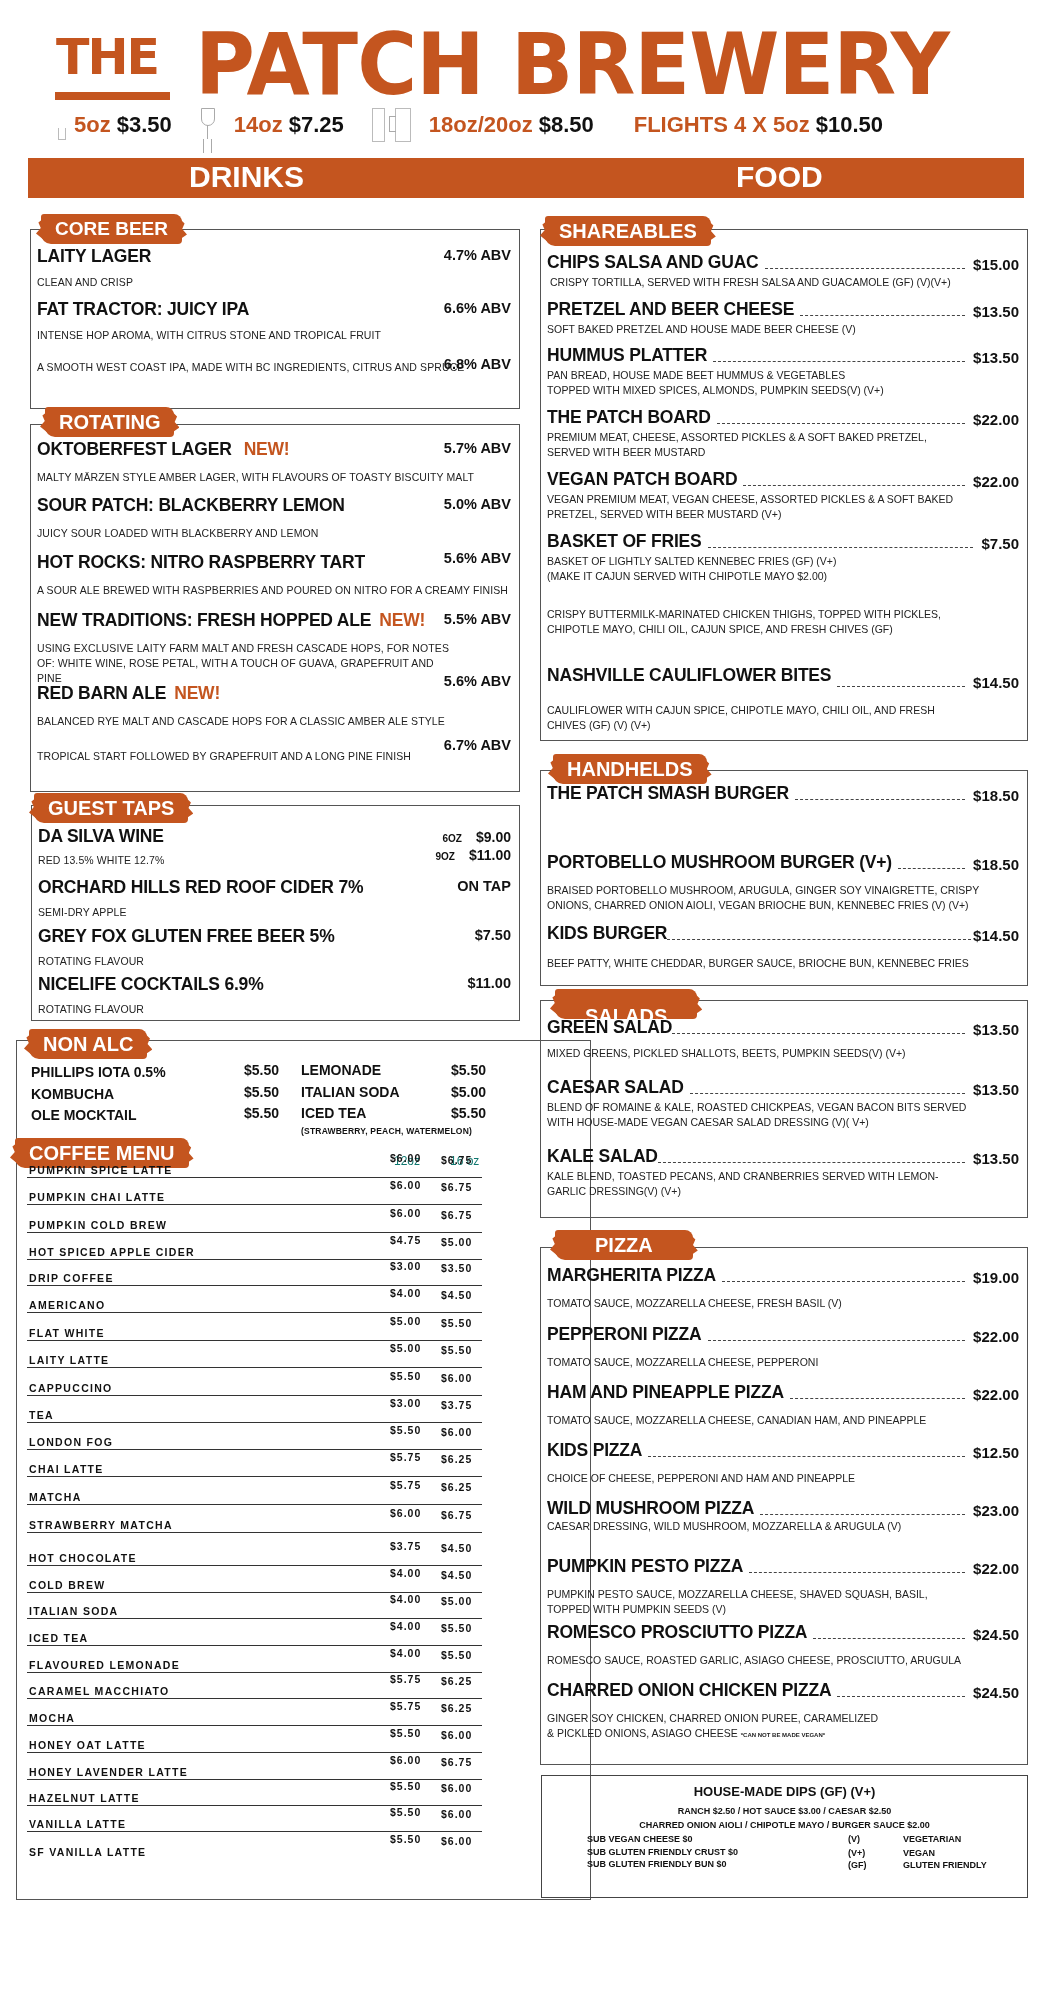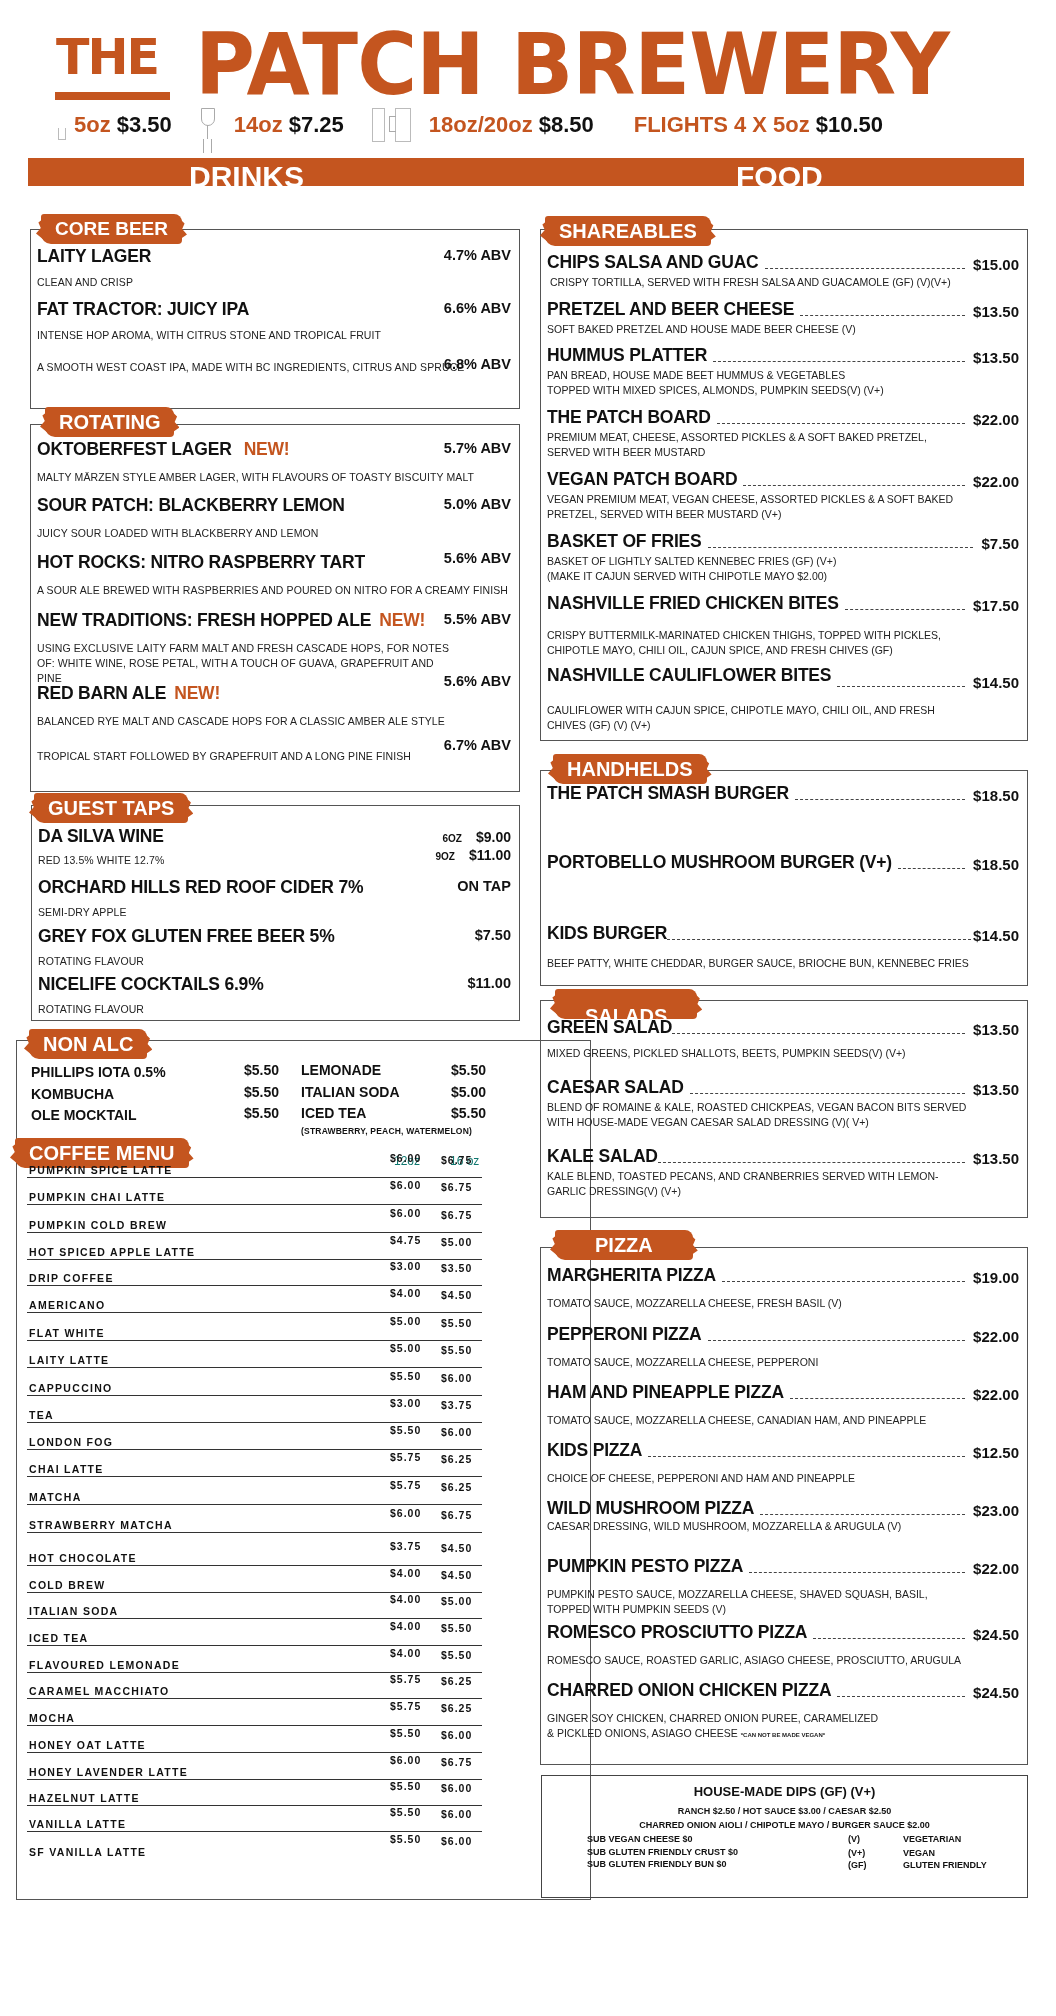--- a/index.html
+++ b/index.html
@@ -18,21 +18,21 @@
   .size-item .pr { color: #111; }
   .glass { display: inline-block; border: 1px solid #bbb; margin-right: 8px; }
   .glass-shot { width: 8px; height: 12px; border-top: none; align-self: flex-end; margin-bottom: 2px; }
   .glass-wine { width: 16px; height: 34px; position: relative; border: none; margin: 0 18px 0 14px; }
   .glass-wine::before { content: ""; position: absolute; left: 1px; top: 0; width: 12px; height: 16px; border: 1px solid #aaa; border-radius: 0 0 8px 8px; }
   .glass-wine::after { content: ""; position: absolute; left: 7px; top: 17px; width: 1px; height: 14px; background: #aaa; box-shadow: -4px 14px 0 0 #aaa, 4px 14px 0 0 #aaa; }
   .glass-pint { width: 13px; height: 34px; margin-left: 14px; margin-right: 10px; }
   .glass-mug { width: 16px; height: 34px; position: relative; margin-right: 18px; }
   .glass-mug::before { content: ""; position: absolute; left: -7px; top: 7px; width: 6px; height: 14px; border: 1px solid #aaa; border-right: none; }
 
-  .band { position: absolute; left: 28px; top: 158px; width: 996px; height: 28px; background: #c4551f; }
+  .band { position: absolute; left: 28px; top: 158px; width: 996px; height: 40px; background: #c4551f; }
   .band-label { position: absolute; top: 2px; font-weight: bold; font-size: 30px; color: #fff; }
   .band-drinks { left: 161px; }
   .band-food { left: 708px; }
 
   
   .section { position: absolute; border: 1.5px solid #555; }
   .tag { position: absolute; left: -4px; top: -16px; height: 30px; padding: 0 14px; background: #c4551f; color: #fff; font-weight: bold; font-size: 20px; line-height: 30px; white-space: nowrap; border-radius: 3px 8px 4px 10px; }
   .tag::before, .tag::after { content: ""; position: absolute; top: 4px; width: 8px; height: 22px; background: #c4551f; }
   .tag::before { left: -5px; clip-path: polygon(100% 0, 30% 20%, 60% 45%, 0 70%, 100% 100%); }
   .tag::after { right: -5px; clip-path: polygon(0 0, 70% 25%, 40% 50%, 100% 75%, 0 100%); }
@@ -230,21 +230,21 @@
         <span class="crow-name">PUMPKIN CHAI LATTE</span>
         <span class="crow-p12">$6.00</span>
         <span class="crow-p16">$6.75</span>
       </div>
       <div class="crow" style="top: 165px;">
         <span class="crow-name">PUMPKIN COLD BREW</span>
         <span class="crow-p12">$6.00</span>
         <span class="crow-p16">$6.75</span>
       </div>
       <div class="crow" style="top: 192px;">
-        <span class="crow-name">HOT SPICED APPLE LATTE</span>
+        <span class="crow-name">HOT SPICED APPLE CIDER</span>
         <span class="crow-p12">$4.75</span>
         <span class="crow-p16">$5.00</span>
       </div>
       <div class="crow" style="top: 218px;">
         <span class="crow-name">DRIP COFFEE</span>
         <span class="crow-p12">$3.00</span>
         <span class="crow-p16">$3.50</span>
       </div>
       <div class="crow" style="top: 245px;">
         <span class="crow-name">AMERICANO</span>
@@ -399,25 +399,20 @@
   <div class="fitem" style="top:301px;">
     <div class="fitem-head">
         <span class="fitem-name">BASKET OF FRIES</span>
         <span class="fitem-dots"></span>
         <span class="fitem-price">$7.50</span>
       </div>
     <div class="fitem-desc" style="margin-top:2px;">BASKET OF LIGHTLY SALTED KENNEBEC FRIES (GF) (V+)</div>
     <div class="fitem-desc" style="margin-top:0;">(MAKE IT CAJUN SERVED WITH CHIPOTLE MAYO $2.00)</div>
   </div>
   <div class="fitem" style="top:363px;">
-    <div class="fitem-head">
-        <span class="fitem-name">NASHVILLE FRIED CHICKEN BITES</span>
-        <span class="fitem-dots"></span>
-        <span class="fitem-price">$17.50</span>
-      </div>
     <div class="fitem-desc" style="margin-top:14px; width:410px;">CRISPY BUTTERMILK-MARINATED CHICKEN THIGHS, TOPPED WITH PICKLES, CHIPOTLE MAYO, CHILI OIL, CAJUN SPICE, AND FRESH CHIVES (GF)</div>
   </div>
   <div class="fitem" style="top:435px;">
     <div class="fitem-head" style="align-items:flex-start;">
         <span class="fitem-name">NASHVILLE CAULIFLOWER BITES</span>
         <span class="fitem-dots" style="margin-top:21px;"></span>
         <span class="fitem-price" style="margin-top:9px;">$14.50</span>
       </div>
     <div class="fitem-desc" style="margin-top:12px; width:400px;">CAULIFLOWER WITH CAJUN SPICE, CHIPOTLE MAYO, CHILI OIL, AND FRESH CHIVES (GF) (V) (V+)</div>
   </div>
@@ -431,20 +426,21 @@
         <span class="fitem-dots"></span>
         <span class="fitem-price">$18.50</span>
       </div>
   </div>
   <div class="fitem" style="top:81px;">
     <div class="fitem-head">
         <span class="fitem-name">PORTOBELLO MUSHROOM BURGER (V+)</span>
         <span class="fitem-dots"></span>
         <span class="fitem-price">$18.50</span>
       </div>
+    <div class="fitem-desc" style="margin-top:10px; width:440px;">BRAISED PORTOBELLO MUSHROOM, ARUGULA, GINGER SOY VINAIGRETTE, CRISPY ONIONS, CHARRED ONION AIOLI, VEGAN BRIOCHE BUN, KENNEBEC FRIES (V) (V+)</div>
   </div>
   <div class="fitem" style="top:152px;">
     <div class="fitem-head">
         <span class="fitem-name">KIDS BURGER</span>
         <span class="fitem-dots" style="margin-left:0; margin-right:2px;"></span>
         <span class="fitem-price">$14.50</span>
       </div>
     <div class="fitem-desc" style="margin-top:12px;">BEEF PATTY, WHITE CHEDDAR, BURGER SAUCE, BRIOCHE BUN, KENNEBEC FRIES</div>
   </div>
 </div>

